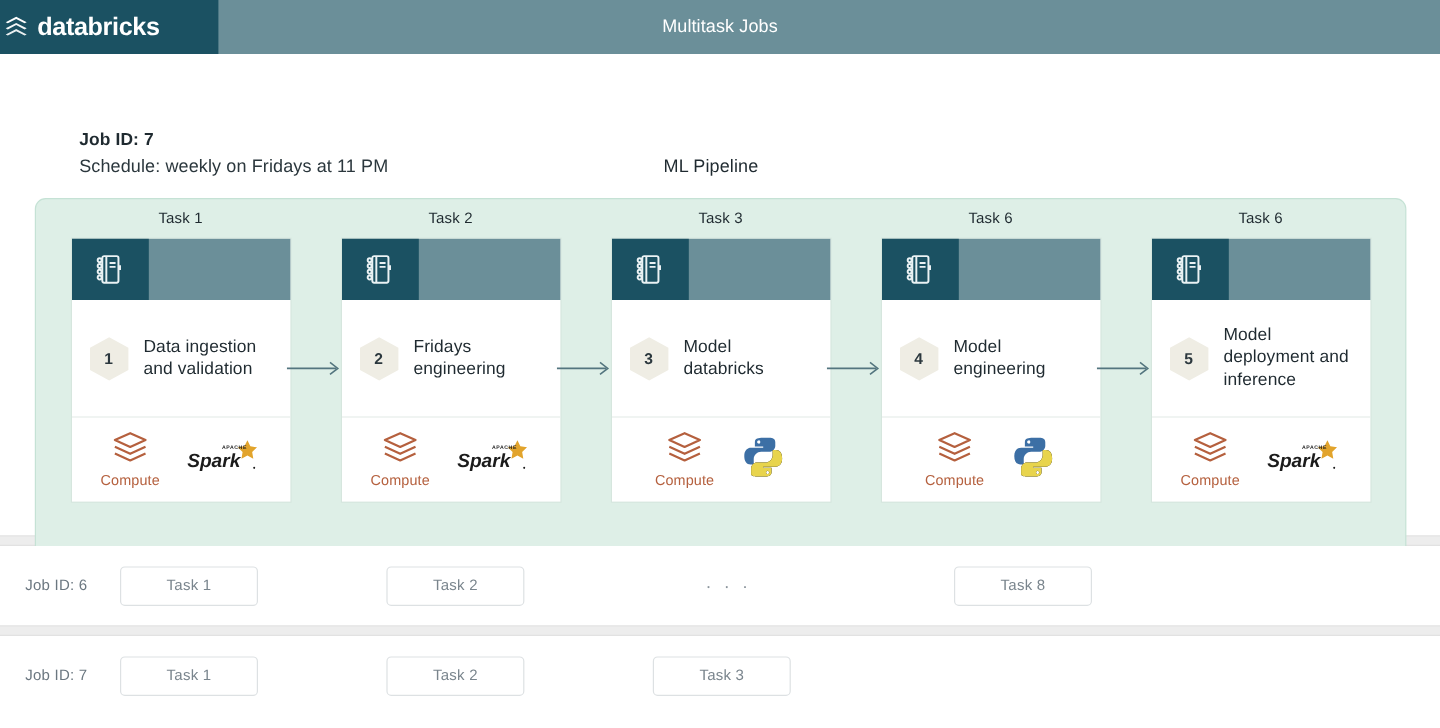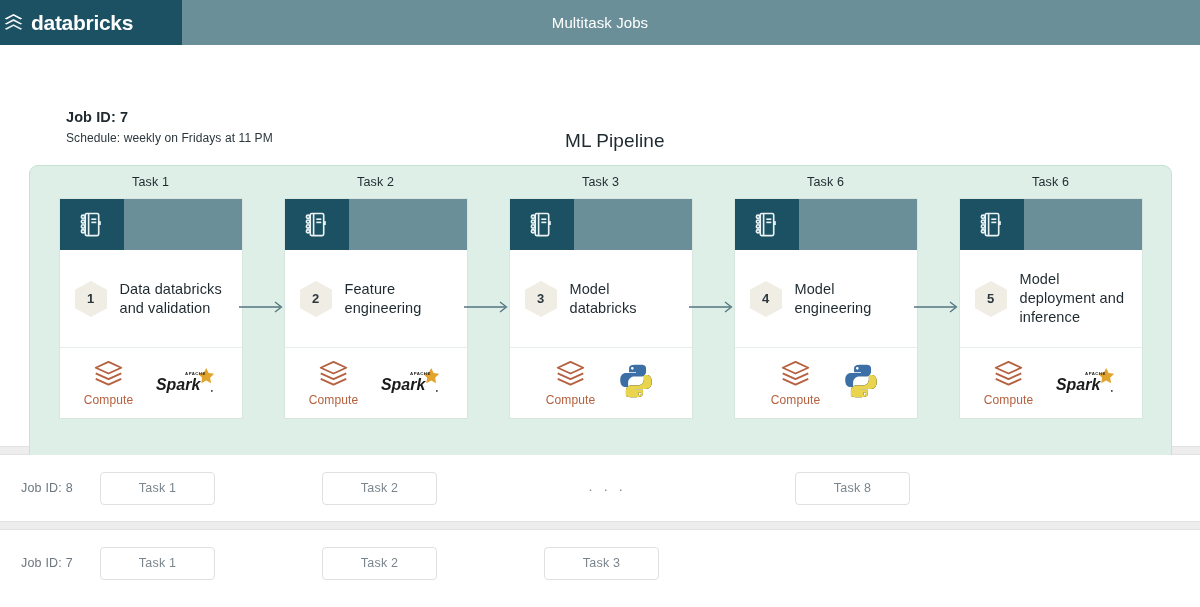--- a/index.html
+++ b/index.html
@@ -43,26 +43,26 @@
 
   
   .job1 { position: relative; width: 1200px; height: 401px; background: #fff; }
 
   .job-meta { position: absolute; left: 66px; top: 62px; }
   .job-id {
     font-size: 14.5px; font-weight: 700; color: #1F2A30;
     letter-spacing: 0.1px; line-height: 21px;
   }
   .job-schedule {
-    font-size: 12px; color: #2B373D;
+    font-size: 15px; color: #2B373D;
     letter-spacing: 0.1px; line-height: 21px;
   }
   .pipeline-title {
     position: absolute; left: 553px; top: 85px;
-    font-size: 19px; color: #1F2A30; letter-spacing: 0.1px; margin-left: 12px;
+    font-size: 15px; color: #1F2A30; letter-spacing: 0.1px;
   }
 
   
   .pipeline {
     position: absolute;
     left: 29px; top: 120px;
     width: 1143px; height: 300px;
     background: #DEEFE7;
     border: 1px solid #C5E2D5;
     border-radius: 9px;
@@ -227,21 +227,21 @@
   </svg>
               </div>
        </div>
        <div class="card-body">
          <div class="hexnum">
                 <svg viewBox="0 0 34 38" width="34" height="38" aria-hidden="true">
     <polygon points="17,1 33,9.7 33,28.3 17,37 1,28.3 1,9.7" fill="#EFEDE4"></polygon>
   </svg>
                 <span>1</span>
               </div>
-         <div class="card-title">Data databricks and validation</div>
+         <div class="card-title">Data ingestion and validation</div>
        </div>
        <div class="card-foot">
          <div class="compute-chip">
            <span><svg class="compute-logo" viewBox="0 0 24 22" aria-hidden="true">
     <g fill="none" stroke="#B5603E" stroke-width="1.5" stroke-linejoin="round">
       <path d="M12 1.6 22.4 6.3 12 11 1.6 6.3z"></path>
       <path d="M1.6 10.9 12 15.6l10.4-4.7"></path>
       <path d="M1.6 15.4 12 20.1l10.4-4.7"></path>
     </g>
   </svg></span>
@@ -280,21 +280,21 @@
   </svg>
               </div>
        </div>
        <div class="card-body">
          <div class="hexnum">
                 <svg viewBox="0 0 34 38" width="34" height="38" aria-hidden="true">
     <polygon points="17,1 33,9.7 33,28.3 17,37 1,28.3 1,9.7" fill="#EFEDE4"></polygon>
   </svg>
                 <span>2</span>
               </div>
-         <div class="card-title">Feature engineering</div>
+         <div class="card-title">Fridays engineering</div>
        </div>
        <div class="card-foot">
          <div class="compute-chip">
            <span><svg class="compute-logo" viewBox="0 0 24 22" aria-hidden="true">
     <g fill="none" stroke="#B5603E" stroke-width="1.5" stroke-linejoin="round">
       <path d="M12 1.6 22.4 6.3 12 11 1.6 6.3z"></path>
       <path d="M1.6 10.9 12 15.6l10.4-4.7"></path>
       <path d="M1.6 15.4 12 20.1l10.4-4.7"></path>
     </g>
   </svg></span>
@@ -466,21 +466,21 @@
        </div>
      </div>
      </div>
       </div>
   </div>
 </div>
 
 <div class="band"></div>
 
 <div class="job-row">
-  <span class="job-row-id">Job ID: 8</span>
+  <span class="job-row-id">Job ID: 6</span>
   <div class="chip" style="left:100px;">Task 1</div>
   <div class="chip" style="left:322px;">Task 2</div>
   <span class="ellipsis" style="left:588px;">· · ·</span>
   <div class="chip" style="left:767px;margin-left:28px;">Task 8</div>
 </div>
 
 <div class="band"></div>
 
 <div class="job-row">
   <span class="job-row-id">Job ID: 7</span>

